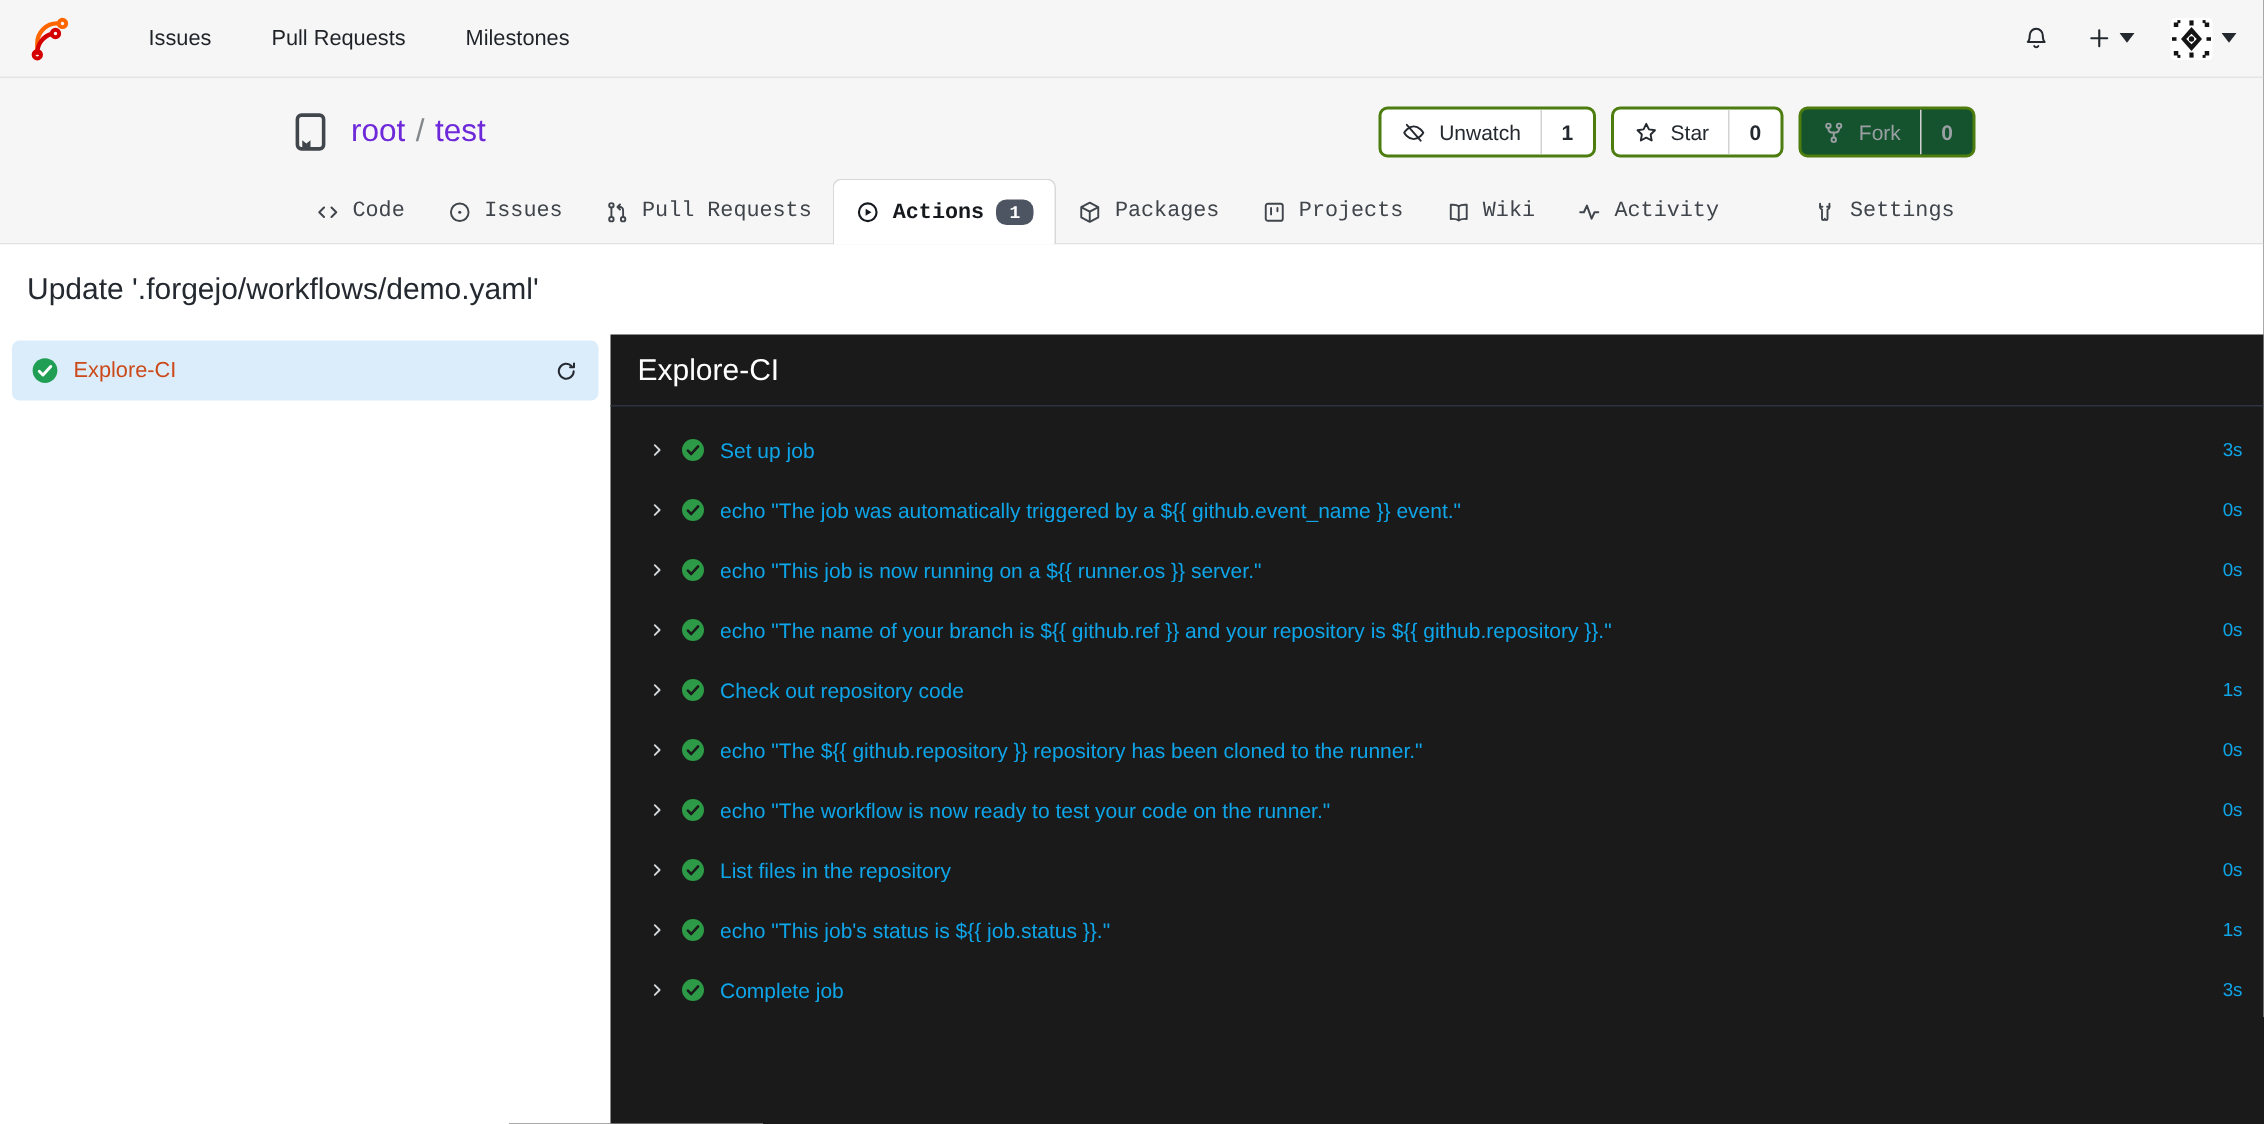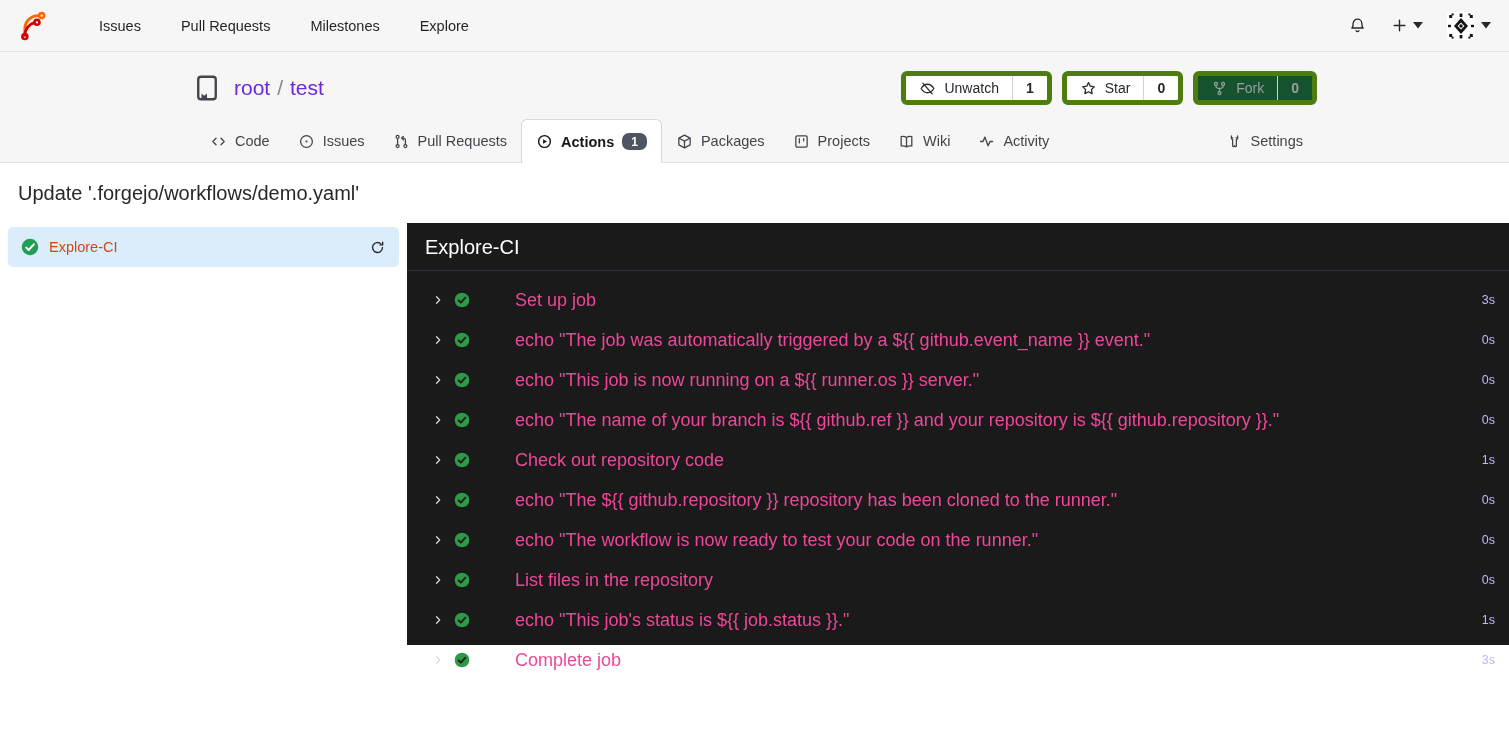--- a/index.html
+++ b/index.html
@@ -32,72 +32,72 @@
   .repo-header { background:#f6f6f6; height:111px; border-bottom:1px solid #e2e2e2; }
   .repo-header-inner { width:1125px; margin:0 auto; padding-top:12px; height:100%; display:flex; flex-direction:column; }
   .repo-title-row { display:flex; align-items:center; height:48px; }
   .repo-icon { color:#41464c; margin-right:12px; }
   .repo-name { font-size:21px; display:flex; align-items:baseline; gap:7px; }
   .repo-link { color:#6d28d9; cursor:pointer; }
   .repo-sep { color:#82878c; }
   .repo-actions { margin-left:auto; display:flex; gap:10px; }
   .btn-group {
     display:flex; align-items:stretch; height:34px; background:#fff;
-    border:5px solid #4d7c0f; border-radius:6px; overflow:hidden;
+    border:2px solid #4d7c0f; border-radius:6px; overflow:hidden;
     font-size:14px; color:#24292f; cursor:pointer;
   }
   .btn-main { display:flex; align-items:center; gap:8px; padding:0 13px; }
   .btn-count { display:flex; align-items:center; padding:0 13px; border-left:1px solid #d2d2d2; font-weight:600; }
   .btn-group.disabled { background:#14532d; color:#9a9fa4; cursor:default; }
   .btn-icon { color:inherit; }
 
   
   .tabs-row { display:flex; align-items:flex-end; margin-top:auto; padding-left:4px; height:44px; }
   .tab {
     display:flex; align-items:center; gap:8px; padding:0 14px; height:42px;
-    font-size:14.5px; color:#40454c; cursor:pointer; white-space:nowrap;
+    font-size:14.5px; color:#40454c; cursor:pointer; white-space:nowrap;font-family:Liberation Mono, monospace;
   }
   .tab .t-ic { color:#40454c; }
   .tab.active {
     background:#fff; border:1px solid #d8d8d8; border-bottom:none;
     border-radius:6px 6px 0 0; height:44px; margin-bottom:-1px;
     font-weight:700; color:#15181c;
   }
   .tab.active .t-ic { color:#15181c; }
   .tab-badge {
     background:#4e5562; color:#fff; font-size:12px; font-weight:600;
     border-radius:7px; padding:2.5px 9px; line-height:1;
   }
   .tab-settings { margin-left:auto; }
 
   
   .page-title-bar { height:60px; display:flex; align-items:center; padding-left:18px; background:#fff; }
   .page-title { font-size:20px; color:#24292f; }
 
   
-  .main { display:flex; height:422px; }
+  .main { display:flex; height:526px; }
   .run-sidebar { width:407px; background:#fff; padding:4px 8px; flex:none; }
   .run-item {
     display:flex; align-items:center; height:40px; background:#dbedfb;
     border-radius:5px; padding:0 13px; cursor:pointer;
   }
   .run-check { color:#1f9e54; --chk:#ffffff; }
   .run-label { margin-left:10px; color:#cc4a1a; font-size:14.5px; }
   .run-refresh { margin-left:auto; color:#24292f; cursor:pointer; }
 
   .log-panel { flex:1; background:#1a1a1a; display:flex; flex-direction:column; min-width:0; }
   .log-header { padding:13px 18px 11px; border-bottom:1px solid #2e3340; }
   .log-title { font-size:20px; color:#ffffff; }
   .log-status { font-size:12.5px; color:#ced2d6; margin-top:7px; }
   .steps { padding-top:9px; }
   .step { display:flex; align-items:center; height:40px; padding:0 14px 0 25px; cursor:pointer; }
   .step-chev { color:#d8dbde; flex:none; }
   .step .chk { color:#2c9a46; --chk:#1a1a1a; margin:0 10px; flex:none; }
-  .step-name { color:#ec4899; font-size:18px; white-space:nowrap; overflow:hidden; text-overflow:ellipsis;margin-left:35px; }
-  .step-duration { margin-left:auto; color:#c4b5fd; font-size:12.5px; padding-left:16px; flex:none; }
+  .step-name { color:#0ea5e9; font-size:14px; white-space:nowrap; overflow:hidden; text-overflow:ellipsis; }
+  .step-duration { margin-left:auto; color:#0ea5e9; font-size:12.5px; padding-left:16px; flex:none; }
 </style>
 </head>
 <body>
 
 <svg width="0" height="0" style="position:absolute">
   <symbol id="i-chev" viewBox="0 0 24 24">
       <path d="m9 5.5 6.5 6.5L9 18.5" fill="none" stroke="currentColor" stroke-width="2.4" stroke-linecap="round" stroke-linejoin="round"></path>
     </symbol>
   <symbol id="i-check" viewBox="0 0 24 24">
       <circle cx="12" cy="12" r="11" fill="currentColor"></circle>
@@ -112,21 +112,20 @@
       <path d="M5 20v-0.9a9.6 9.6 0 0 1 6.9-9.2" stroke="#d40000" stroke-width="2.1"></path>
       <circle cx="17.2" cy="4.8" r="1.8" stroke="#ff6600" stroke-width="1.9"></circle>
       <circle cx="13.8" cy="9.7" r="1.8" stroke="#d40000" stroke-width="1.9"></circle>
       <circle cx="5" cy="20" r="1.8" stroke="#d40000" stroke-width="1.9"></circle>
     </svg>
   </div>
   <nav class="nav-links">
     <a class="nav-link">Issues</a>
     <a class="nav-link">Pull Requests</a>
     <a class="nav-link">Milestones</a>
-    <a class="nav-link">Explore</a>
   </nav>
   <div class="topnav-right">
     <span class="navicon">
       <svg width="19" height="19" viewBox="0 0 24 24" fill="none" stroke="currentColor" stroke-width="1.7" stroke-linecap="round" stroke-linejoin="round">
         <path d="M12 4a5.5 5.5 0 0 0-5.5 5.5c0 4.2-1.6 5.6-1.6 5.6h14.2s-1.6-1.4-1.6-5.6A5.5 5.5 0 0 0 12 4Z"></path>
         <path d="M10.3 18.6a1.9 1.9 0 0 0 3.4 0"></path>
       </svg>
     </span>
     <span class="navicon">
       <svg width="17" height="17" viewBox="0 0 24 24" stroke="currentColor" stroke-width="2" stroke-linecap="round">

